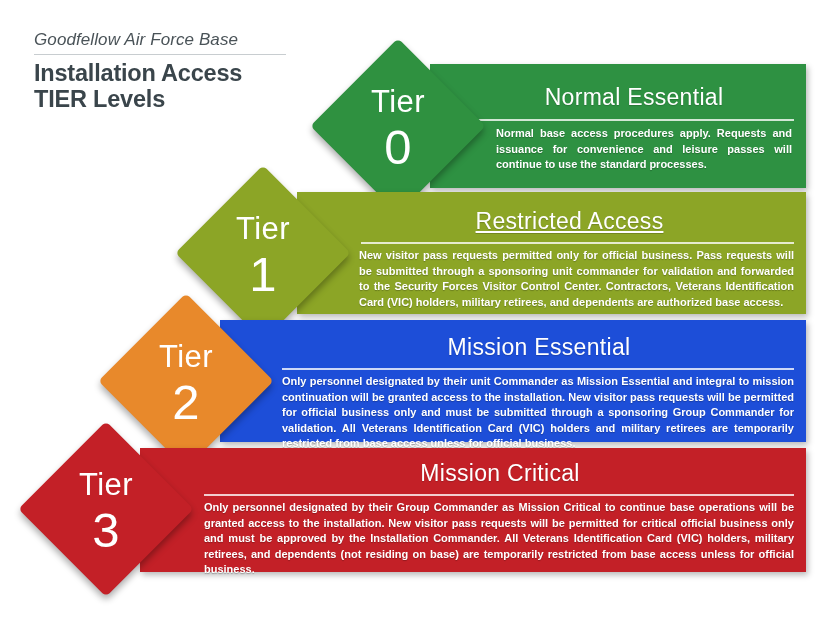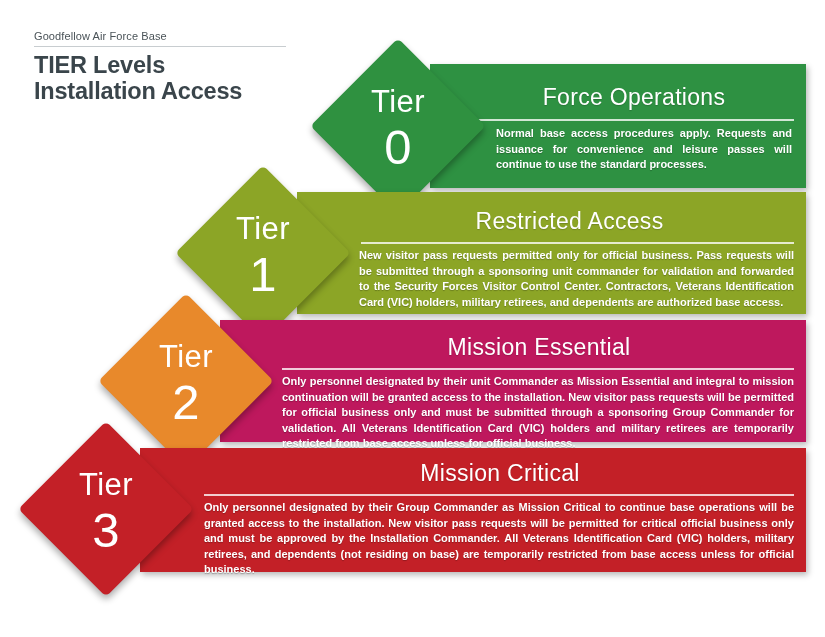--- a/index.html
+++ b/index.html
@@ -6,21 +6,21 @@
   body{
     width:825px;height:637px;background:#ffffff;
     font-family:"Liberation Sans", sans-serif;
     overflow:hidden;position:relative;
   }
   .canvas{position:absolute;left:0;top:0;width:825px;height:637px;}
 
   
   .header{position:absolute;left:34px;top:30px;width:270px;}
   .eyebrow{
-    font-size:11px;color:#4a5358;
+    font-style:italic;font-size:17px;color:#4a5358;
     letter-spacing:.1px;white-space:nowrap;
   }
   .rule{height:1px;background:#c8cdd0;margin:4px 0 5px 0;width:252px;}
   .title{
     font-size:23.5px;font-weight:bold;color:#3a454b;
     line-height:1.12;letter-spacing:-.2px;
   }
 
   
   .tier{position:absolute;}
@@ -69,53 +69,53 @@
 </style>
 </head>
 <body>
 
 <div class="canvas">
 
   <div class="header">
     <div class="eyebrow">Goodfellow Air Force Base</div>
     <div class="rule"></div>
     <div class="title">
+      <div>Installation Access</div>
       <div>TIER Levels</div>
-      <div>Installation Access</div>
     </div>
   </div>
 
   <div class="tier">
     <div class="bar" id="bar0" style="left:430px;top:64px;width:376px;height:124px;background:#2E9142;">
-      <div class="bar-head" style="top:20px;left:40px;right:8px;">Force Operations</div>
+      <div class="bar-head" style="top:20px;left:40px;right:8px;">Normal Essential</div>
       <div class="bar-sep" style="top:55px;left:48px;right:12px;"></div>
       <div class="bar-body" style="top:62px;left:66px;right:14px;">Normal base access procedures apply. Requests and issuance for convenience and leisure passes will continue to use the standard processes.</div>
     </div>
     <div class="diamond" style="left:336px;top:64px;width:124px;height:124px;background:#2F9140;"></div>
     <div class="diamond-label" style="left:336px;top:86px;width:124px;">
       <div class="d-tier">Tier</div>
       <div class="d-num">0</div>
     </div>
   </div>
 
   <div class="tier">
     <div class="bar" id="bar1" style="left:297px;top:192px;width:509px;height:122px;background:#8CA526;">
-      <div class="bar-head" style="top:16px;left:44px;right:8px;">Restricted Access</div>
+      <div class="bar-head" style="top:16px;left:44px;right:8px;text-decoration:underline;">Restricted Access</div>
       <div class="bar-sep" style="top:50px;left:64px;right:12px;"></div>
       <div class="bar-body" style="top:56px;left:62px;right:12px;">New visitor pass requests permitted only for official business. Pass requests will be submitted through a sponsoring unit commander for validation and forwarded to the Security Forces Visitor Control Center. Contractors, Veterans Identification Card (VIC) holders, military retirees, and dependents are authorized base access.</div>
     </div>
     <div class="diamond" style="left:201px;top:191px;width:124px;height:124px;background:#8CA526;"></div>
     <div class="diamond-label" style="left:201px;top:213px;width:124px;">
       <div class="d-tier">Tier</div>
       <div class="d-num">1</div>
     </div>
   </div>
 
   <div class="tier">
-    <div class="bar" id="bar2" style="left:220px;top:320px;width:586px;height:122px;background:#be185d;">
+    <div class="bar" id="bar2" style="left:220px;top:320px;width:586px;height:122px;background:#1d4ed8;">
       <div class="bar-head" style="top:14px;left:60px;right:8px;">Mission Essential</div>
       <div class="bar-sep" style="top:48px;left:62px;right:12px;"></div>
       <div class="bar-body" style="top:54px;left:62px;right:12px;">Only personnel designated by their unit Commander as Mission Essential and integral to mission continuation will be granted access to the installation. New visitor pass requests will be permitted for official business only and must be submitted through a sponsoring Group Commander for validation. All Veterans Identification Card (VIC) holders and military retirees are temporarily restricted from base access unless for official business.</div>
     </div>
     <div class="diamond" style="left:124px;top:319px;width:124px;height:124px;background:#E8892B;"></div>
     <div class="diamond-label" style="left:124px;top:341px;width:124px;">
       <div class="d-tier">Tier</div>
       <div class="d-num">2</div>
     </div>
   </div>

